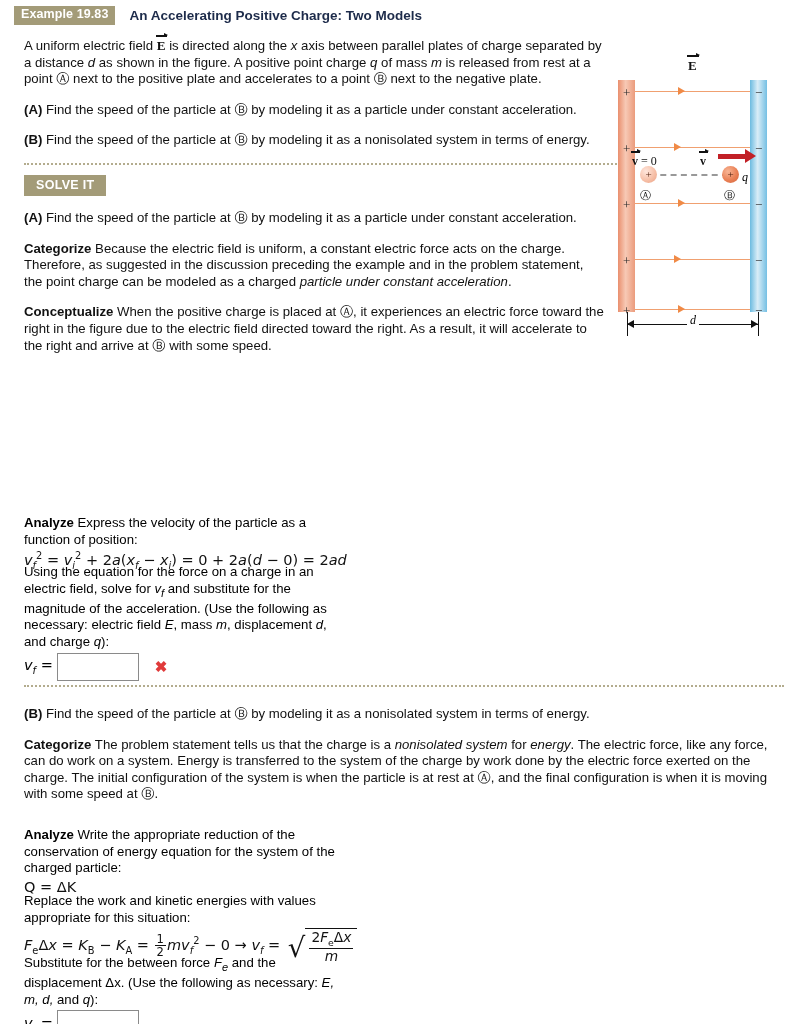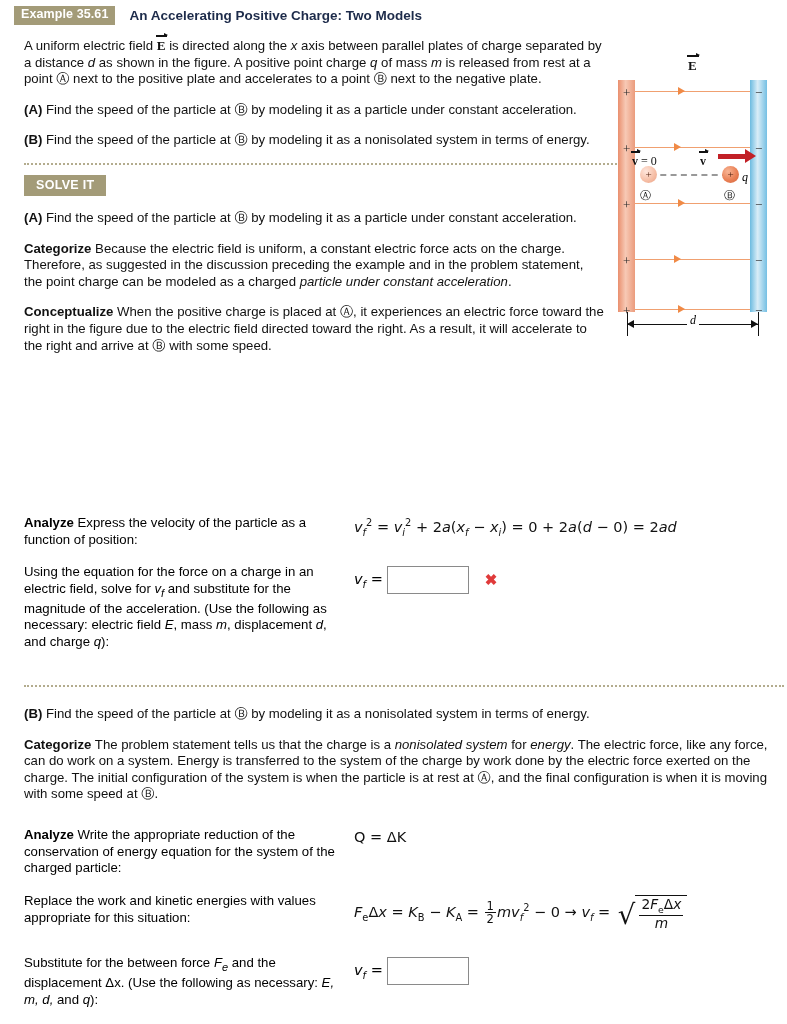--- a/index.html
+++ b/index.html
@@ -233,21 +233,21 @@
     position: absolute;
     left: 618px; top: 342px;
     width: 160px;
     font-size: 13.2px;
     line-height: 16.6px;
   }
   .fig-caption i { font-style: italic; }
 
   
   .qa-block { position: absolute; left: 24px; width: 745px; }
-  .qa-row { display: flex; align-items: flex-start; }
+  .qa-row { display: flex; align-items: flex-start; flex-direction: column; }
   .qa-prompt {
     width: 330px;
     font-size: 13.2px;
     line-height: 16.6px;
     padding-right: 14px;
   }
   .qa-prompt b { font-weight: bold; }
   .qa-answer {
     flex: 1;
     font-size: 14px;
@@ -324,21 +324,21 @@
     font-size: 14.5px;
     vertical-align: middle;
   }
 </style>
 </head>
 <body>
 
 <div class="page">
 
   <div class="header-row">
-    <span class="example-badge">Example 35.61</span>
+    <span class="example-badge">Example 19.83</span>
     <span class="example-title">An Accelerating Positive Charge: Two Models</span>
   </div>
 
   <div class="left-col">
 
     <p class="para">
       <span>A uniform electric field </span><b class="vec-bar" style="font-family:'Liberation Serif',serif;">E</b><span> is directed along the </span><i>x</i><span> axis between parallel plates of charge separated by a distance </span><i>d</i><span> as shown in the figure. A positive point charge </span><i>q</i><span> of mass </span><i>m</i><span> is released from rest at a point Ⓐ next to the positive plate and accelerates to a point Ⓑ next to the negative plate.</span>
     </p>
 
     <p class="para">

